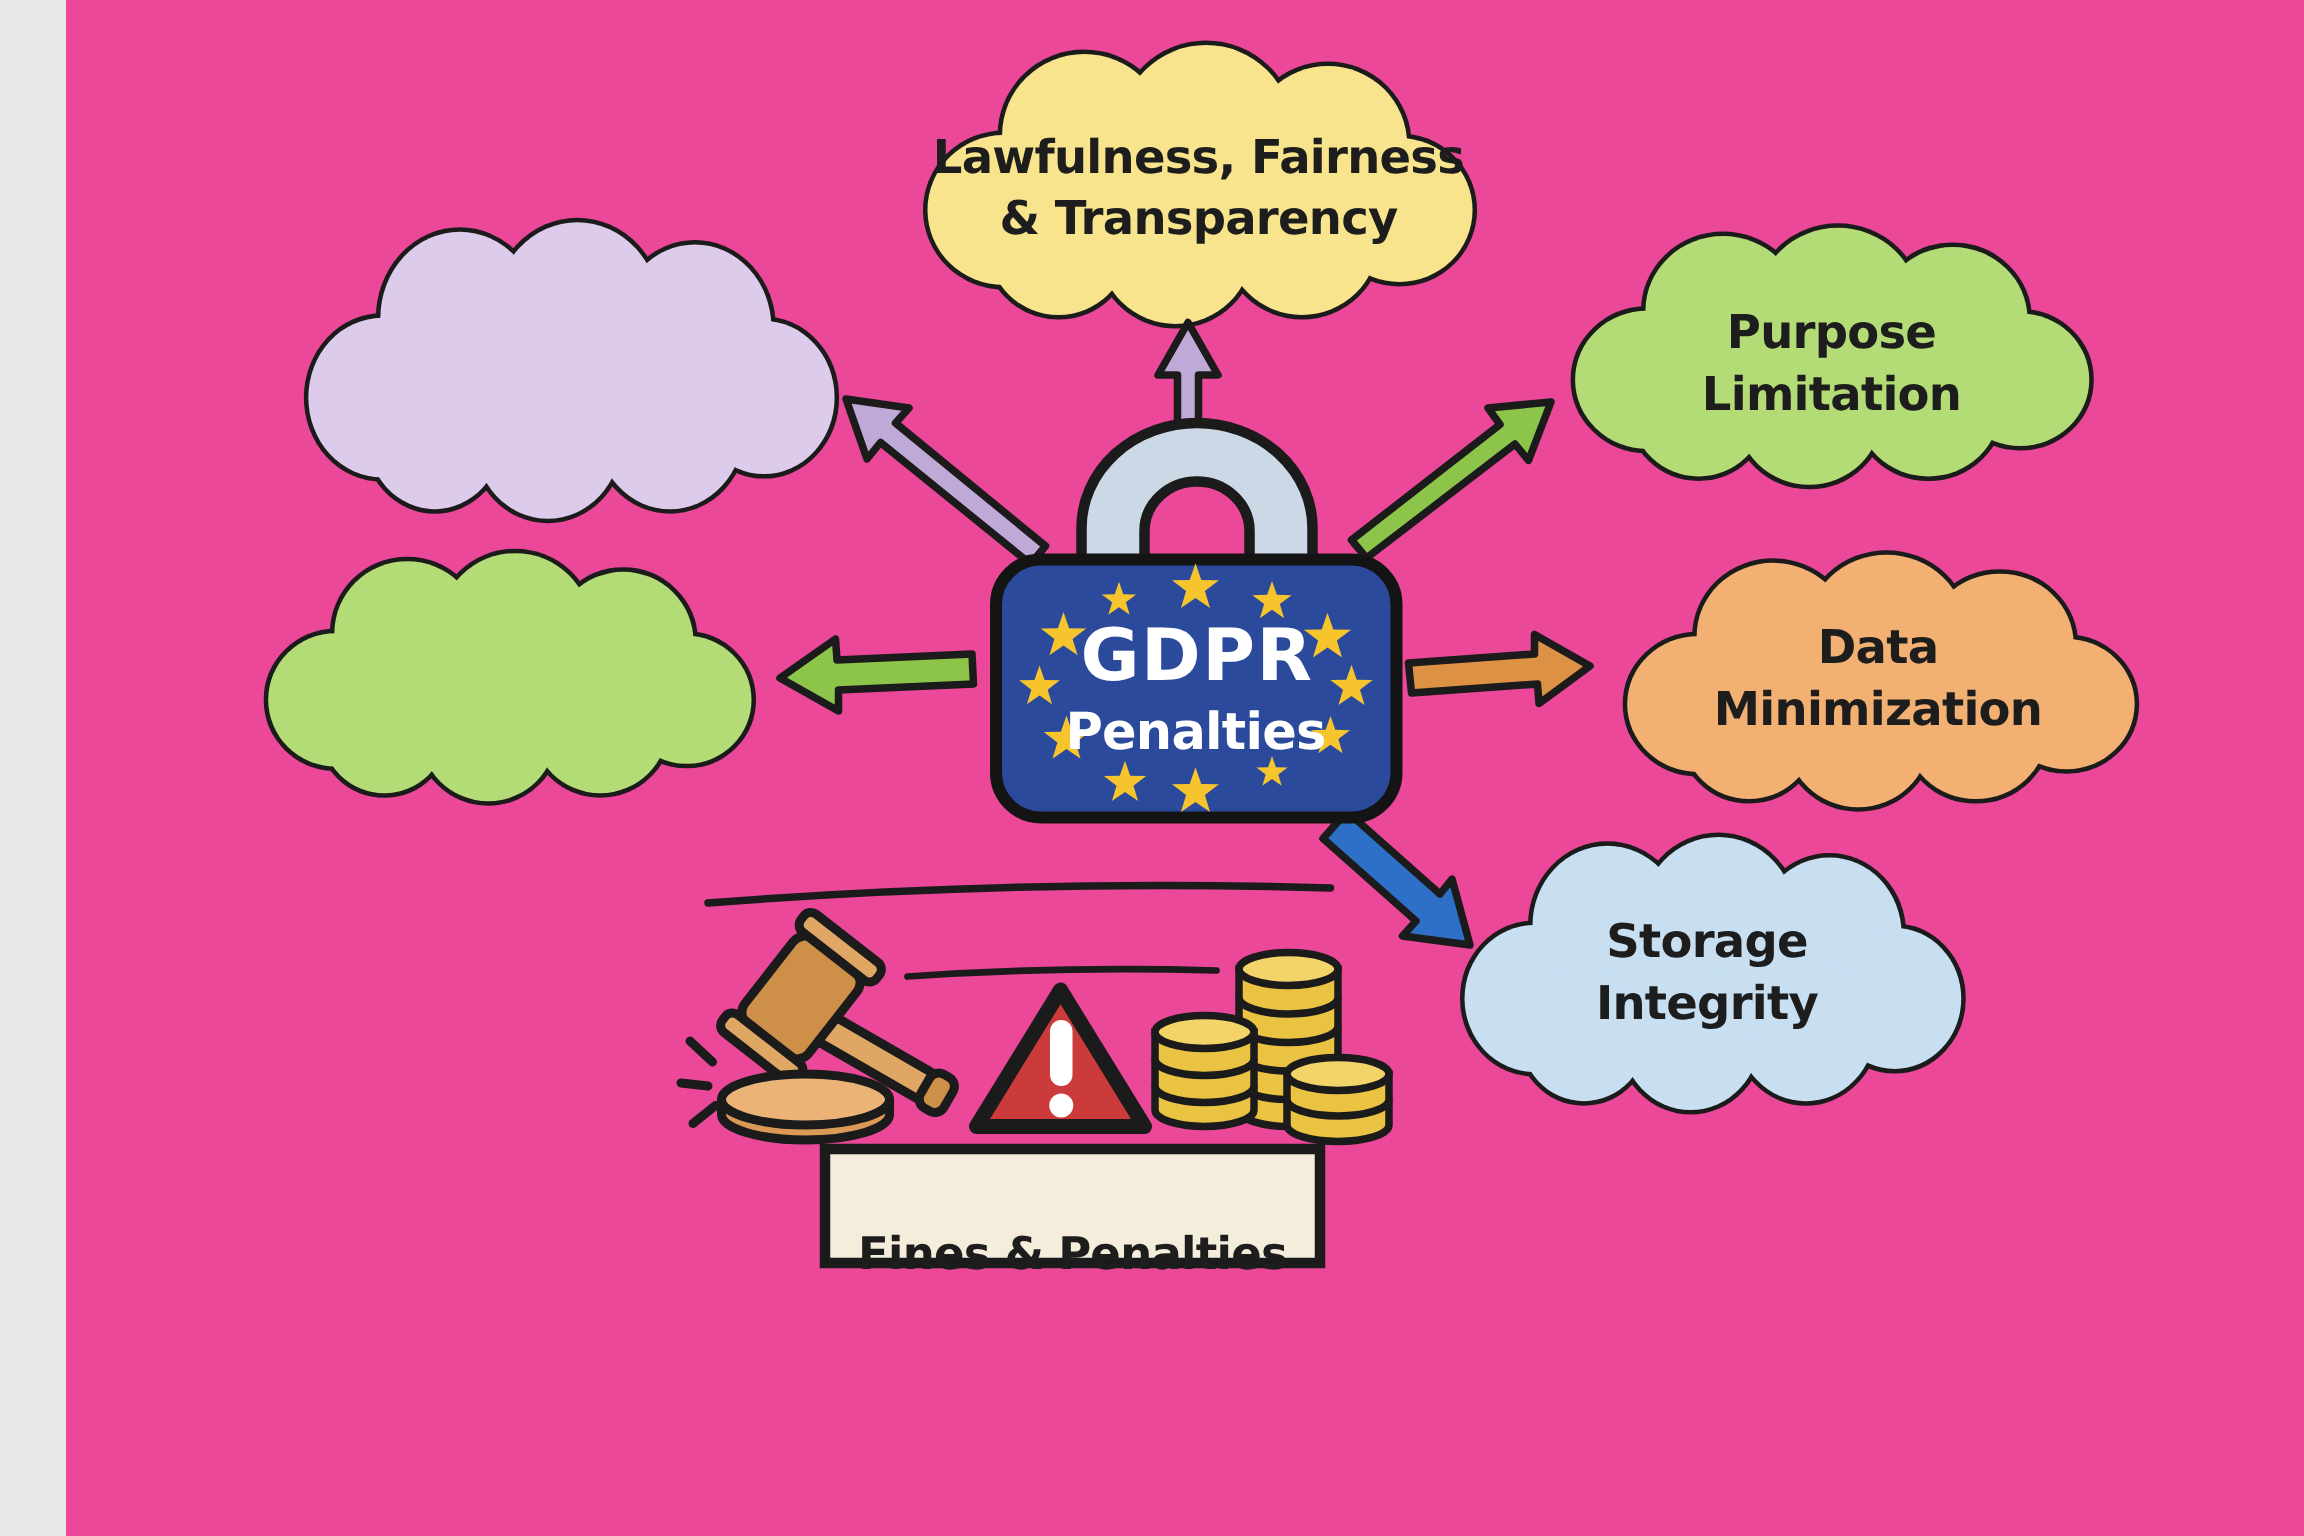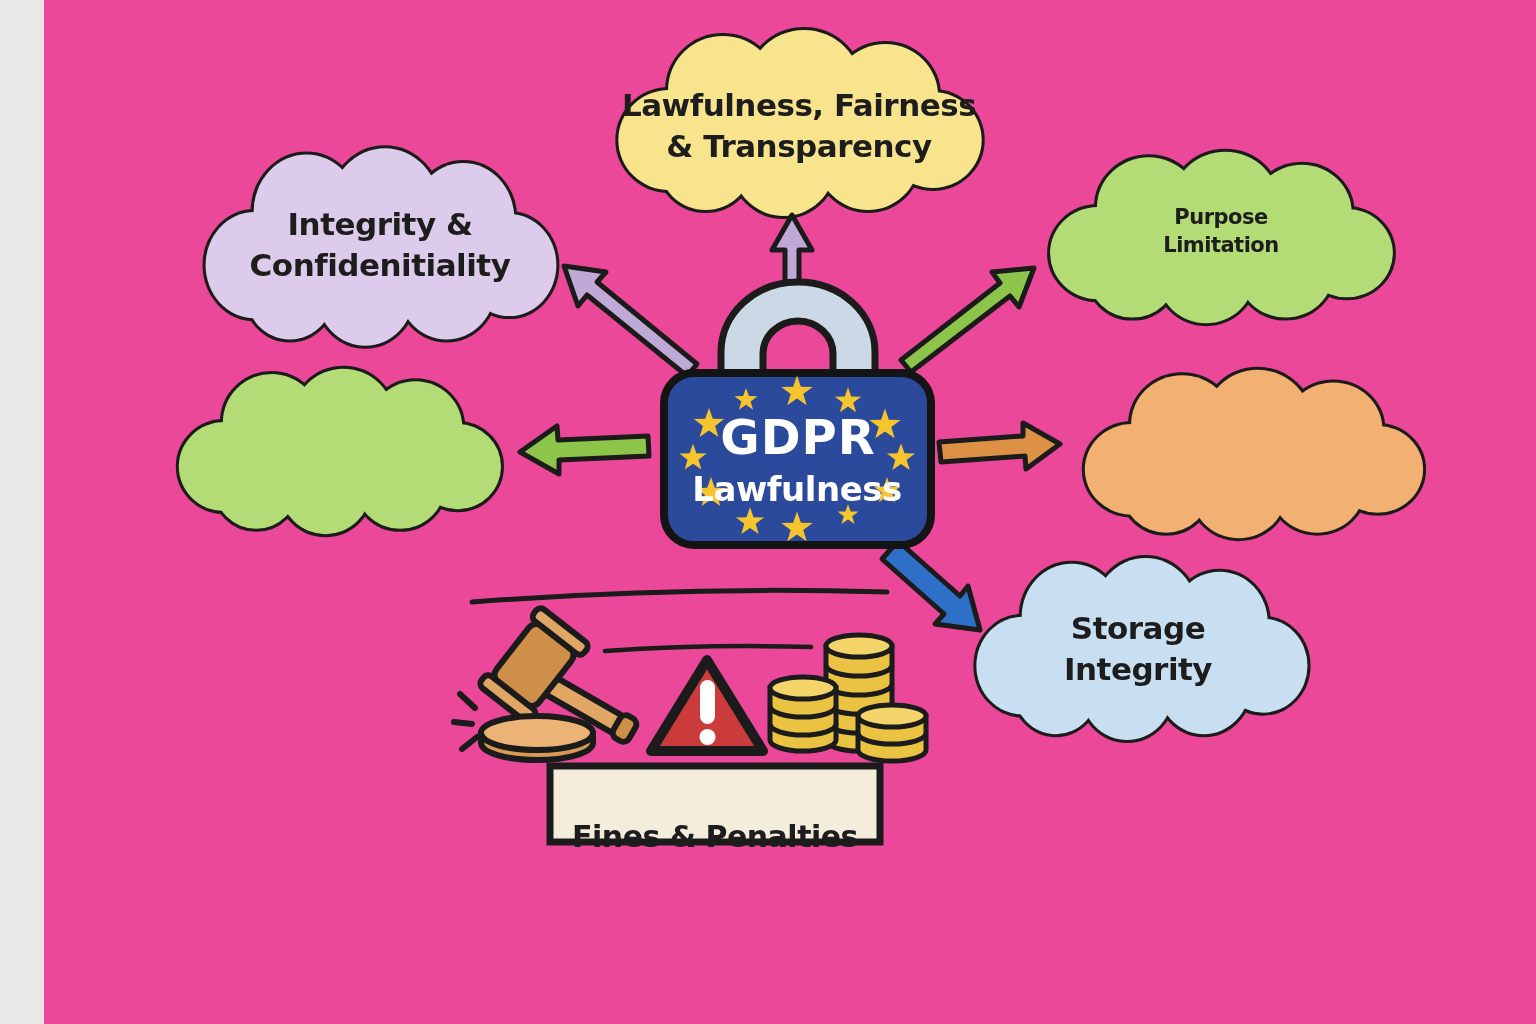--- a/index.html
+++ b/index.html
@@ -10,21 +10,21 @@
     margin-left:44px;
   }
   .art{position:absolute;left:0;top:0;width:1536px;height:1024px;}
   .label{
     position:absolute;transform:translate(-50%,-50%);
     text-align:center;font-weight:bold;color:#1d1d1d;
     white-space:pre-line;line-height:1.32;letter-spacing:-0.5px;
   }
   .lbl-lawfulness{left:755px;top:126px;font-size:31px;width:400px;}
   .lbl-integrity{left:336px;top:245px;font-size:31px;width:400px;}
-  .lbl-purpose{left:1177px;top:232px;font-size:21px;width:340px;}
+  .lbl-purpose{left:1177px;top:243px;font-size:31px;width:340px;}
   .lbl-accuracy{left:294px;top:451px;font-size:34px;width:340px;}
   .lbl-datamin{left:1208px;top:453px;font-size:31px;width:340px;}
   .lbl-storage{left:1094px;top:649px;font-size:31px;width:340px;}
   .lbl-gdpr{left:754px;top:438px;font-size:48px;color:#ffffff;letter-spacing:1px;text-align:right;}
   .lbl-compliance{left:753px;top:489px;font-size:34px;color:#ffffff;}
   .lbl-enforcement{left:663px;top:620px;font-size:32px;}
   .lbl-fines{left:671px;top:837px;font-size:30px;width:340px;}
 </style>
 </head>
 <body>
@@ -162,25 +162,25 @@
           <ellipse cx="848" cy="716" rx="34" ry="11" fill="#F2D469"></ellipse>
         </g>
       </g>
 
       <rect x="506" y="766" width="330" height="76" stroke="#1b1b1b" stroke-width="7" fill="#F4EDDB"></rect>
     </g>
   </svg>
 
   <div class="label lbl-lawfulness">Lawfulness, Fairness
 &amp; Transparency</div>
-  <div class="label lbl-integrity">Integrity &amp;
-Confidenitiality</div>
   <div class="label lbl-purpose">Purpose
 Limitation</div>
+  <div class="label lbl-datamin">Data
+Minimization</div>
   <div class="label lbl-storage">Storage
 Integrity</div>
 
   <div class="label lbl-gdpr">GDPR</div>
-  <div class="label lbl-compliance">Lawfulness</div>
+  <div class="label lbl-compliance">Penalties</div>
 
   <div class="label lbl-fines">Fines &amp; Penalties</div>
 
 </div>
 
 </body></html>

